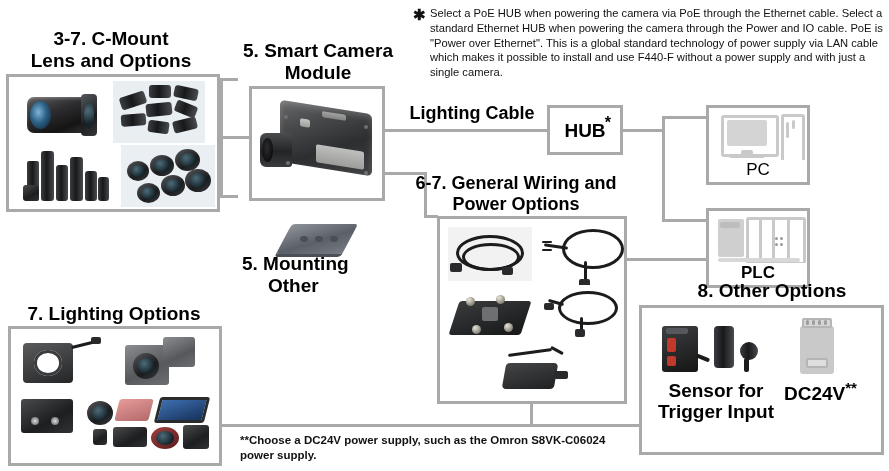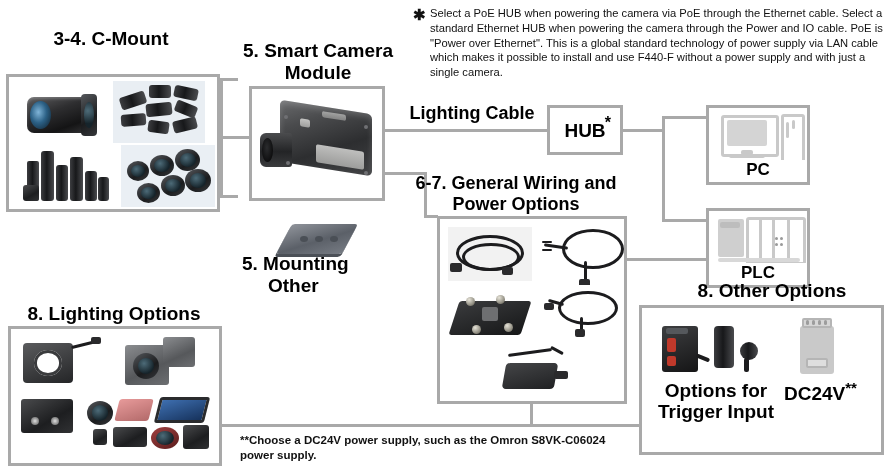--- a/index.html
+++ b/index.html
@@ -102,21 +102,22 @@
   <div class="line hline" style="left:662px;top:219px;width:44px;"></div>
 
   <div class="line hline" style="left:627px;top:258px;width:79px;"></div>
   <div class="line vline" style="left:624px;top:222px;height:39px;"></div>
 
   <div class="line hline" style="left:222px;top:424px;width:420px;"></div>
   <div class="line vline" style="left:530px;top:404px;height:23px;"></div>
   <div class="line vline" style="left:639px;top:404px;height:23px;"></div>
 
   <div class="title" style="left:6px;top:28px;width:210px;font-size:19px;">
-    <span>3-4. C-Mount</span><br>
+    <span>3-7. C-Mount</span><br>
+    <span>Lens and Options</span>
   </div>
   <div class="box" style="left:6px;top:74px;width:214px;height:138px;">
 
     <div class="photo" style="left:10px;top:8px;width:88px;height:60px;">
       <div class="lens" style="left:8px;top:12px;width:70px;height:36px;"></div>
       <div class="ring" style="left:62px;top:9px;width:16px;height:42px;border-radius:4px;"></div>
     </div>
 
     <div class="photo" style="left:104px;top:4px;width:92px;height:62px;">
       <div class="ph-bg" style="background:#e9eef3;"></div>
@@ -191,21 +192,21 @@
   <div class="box" style="left:706px;top:105px;width:104px;height:80px;">
     <div class="photo" style="left:6px;top:4px;width:92px;height:48px;">
       <div class="art-o" style="left:6px;top:3px;width:52px;height:36px;"></div>
       <div class="art" style="left:12px;top:8px;width:40px;height:26px;background:#d4d4d4;"></div>
       <div class="art" style="left:26px;top:38px;width:12px;height:5px;"></div>
       <div class="art" style="left:14px;top:42px;width:36px;height:4px;border-radius:2px;"></div>
       <div class="art-o" style="left:66px;top:2px;width:18px;height:44px;"></div>
       <div class="art" style="left:71px;top:10px;width:3px;height:16px;"></div>
       <div class="art" style="left:77px;top:8px;width:3px;height:9px;"></div>
     </div>
-    <span style="position:absolute;left:0;right:0;top:52px;text-align:center;font-size:17px;font-weight:bold;">PC</span>
+    <span style="position:absolute;left:0;right:0;top:52px;text-align:center;font-size:17px;font-weight:normal;">PC</span>
   </div>
 
   <div class="box" style="left:706px;top:208px;width:104px;height:80px;">
     <div class="photo" style="left:6px;top:4px;width:92px;height:48px;">
       <div class="art" style="left:3px;top:4px;width:26px;height:38px;background:#cfcfcf;"></div>
       <div class="art" style="left:5px;top:7px;width:20px;height:6px;background:#bdbdbd;"></div>
       <div class="art-o" style="left:31px;top:2px;width:11px;height:42px;"></div>
       <div class="art-o" style="left:44px;top:2px;width:11px;height:42px;"></div>
       <div class="art-o" style="left:57px;top:2px;width:13px;height:42px;"></div>
       <div class="art" style="left:60px;top:22px;width:3px;height:3px;background:#9a9a9a;"></div>
@@ -259,21 +260,21 @@
     </div>
 
     <div class="photo" style="left:52px;top:124px;width:92px;height:56px;">
       <div class="brick" style="left:12px;top:20px;width:52px;height:26px;transform:skewX(-10deg);"></div>
       <div class="cable-tail" style="left:16px;top:8px;width:44px;height:3px;border-radius:2px;transform:rotate(-8deg);"></div>
       <div class="cable-tail" style="left:58px;top:6px;width:14px;height:3px;transform:rotate(28deg);"></div>
       <div class="plug" style="left:62px;top:28px;width:14px;height:8px;"></div>
     </div>
   </div>
 
-  <div class="title" style="left:6px;top:303px;width:216px;font-size:19px;">8. Lighting Options</div>
+  <div class="title" style="left:6px;top:303px;width:216px;font-size:19px;">7. Lighting Options</div>
   <div class="box" style="left:8px;top:326px;width:214px;height:140px;">
 
     <div class="photo" style="left:8px;top:6px;width:86px;height:56px;">
       <div class="ringlight" style="left:4px;top:8px;width:50px;height:40px;"></div>
       <div class="cable-tail" style="left:52px;top:8px;width:26px;height:3px;border-radius:2px;transform:rotate(-14deg);"></div>
       <div class="plug" style="left:72px;top:2px;width:10px;height:7px;"></div>
     </div>
 
     <div class="photo" style="left:104px;top:4px;width:88px;height:60px;">
       <div class="coax" style="left:10px;top:12px;width:44px;height:40px;"></div>
@@ -316,21 +317,21 @@
       <div class="art" style="left:18px;top:12px;width:34px;height:48px;background:#c9c9c9;border-radius:3px;"></div>
       <div class="art" style="left:20px;top:4px;width:30px;height:10px;background:#d6d6d6;border:2px solid #b5b5b5;box-sizing:border-box;"></div>
       <div class="art" style="left:24px;top:6px;width:3px;height:5px;background:#9d9d9d;"></div>
       <div class="art" style="left:30px;top:6px;width:3px;height:5px;background:#9d9d9d;"></div>
       <div class="art" style="left:36px;top:6px;width:3px;height:5px;background:#9d9d9d;"></div>
       <div class="art" style="left:42px;top:6px;width:3px;height:5px;background:#9d9d9d;"></div>
       <div class="art" style="left:24px;top:44px;width:22px;height:10px;background:#dedede;border:2px solid #b5b5b5;box-sizing:border-box;"></div>
     </div>
 
     <div class="lbl" style="left:6px;top:72px;width:136px;font-size:19px;">
-      <span>Options for</span><br>
+      <span>Sensor for</span><br>
       <span>Trigger Input</span>
     </div>
     <div class="lbl" style="left:142px;top:72px;width:96px;font-size:19px;text-align:left;">
       <span>DC24V</span><span style="font-size:15px;vertical-align:super;">**</span>
     </div>
   </div>
 
   <div class="note" style="left:240px;top:433px;width:390px;font-weight:bold;font-size:11.5px;">**Choose a DC24V power supply, such as the Omron S8VK-C06024 power supply.</div>
 
 </div>

